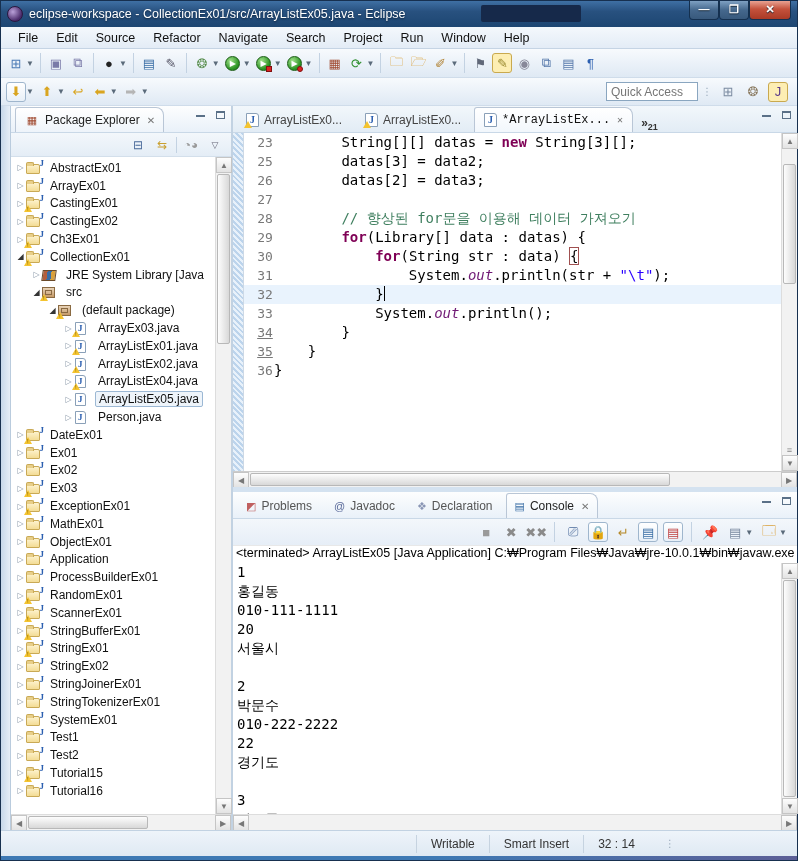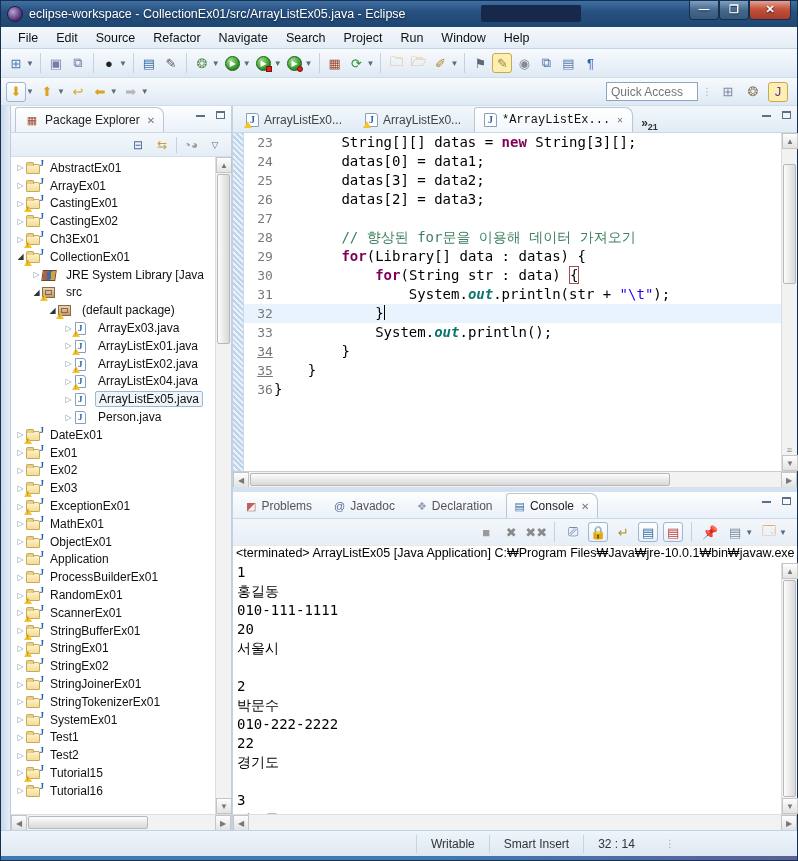--- a/index.html
+++ b/index.html
@@ -97,21 +97,21 @@
   .code-scroll { flex:1; min-width:0; position:relative; overflow:hidden; font-family:"DejaVu Sans Mono","Liberation Mono",monospace; font-size:14px; }
   .cline { display:flex; height:19px; line-height:19px; white-space:pre; }
   .cline.current { background:#e9f3fd; }
   .lnum { width:30px; flex:0 0 auto; text-align:center; padding-left:12px; color:#787878; font-size:13px; background:#fff; }
   .cline.current .lnum { background:#e9f3fd; }
   .lnum u { text-decoration:underline; }
   .ctext { flex:1; color:#000; }
   .tok-k { color:#7f0055; font-weight:bold; }
   .tok-c { color:#3f7f5f; }
   .tok-s { color:#2a00ff; }
-  .tok-f { color:#0f766e; font-weight:bold; font-style:italic; }
+  .tok-f { color:#701a75; font-weight:normal; font-style:italic; }
   .tok-b { border:1px solid #a05050; }
   .cursor { display:inline-block; width:1.5px; height:15px; background:#000; vertical-align:-2px; }
 
   
   .sash { height:5px; background:#d4e2f0; flex:0 0 auto; }
   .console { flex:0 0 auto; display:flex; flex-direction:column; background:#fff; }
   .con-tools { height:26px; background:linear-gradient(#f3f7fb,#e6eef7); display:flex; align-items:center; justify-content:flex-end; padding-right:8px; gap:3px; flex:0 0 auto; }
   .con-status { height:18px; font-size:12.5px; color:#000; padding-left:3px; white-space:nowrap; overflow:hidden; background:#fff; flex:0 0 auto; border-top:1px solid #e8e8e8; }
   .con-body { display:flex; min-height:0; flex:1; }
   .con-out { flex:1; font-family:"DejaVu Sans Mono","Liberation Mono",monospace; font-size:14px; line-height:19px; white-space:pre; padding-left:4px; overflow:hidden; color:#000; }
@@ -633,21 +633,20 @@
           <div class="minmax">
             <span class="mm"><span class="bar"></span></span>
             <span class="mm"><span class="box"></span></span>
           </div>
         </div>
 
       <div class="editor">
         <div class="gutter-hatch"></div>
         <div class="code-scroll" id="code">
             <div class="cline"><span class="lnum">23</span><span class="ctext"><span class="tok-d">        String[][] datas = </span><span class="tok-k">new</span><span class="tok-d"> String[3][];</span></span></div>
-            <div class="cline"><span class="lnum">24</span><span class="ctext"><span class="tok-d">        datas[0] = data1;</span></span></div>
             <div class="cline"><span class="lnum">25</span><span class="ctext"><span class="tok-d">        datas[3] = data2;</span></span></div>
             <div class="cline"><span class="lnum">26</span><span class="ctext"><span class="tok-d">        datas[2] = data3;</span></span></div>
             <div class="cline"><span class="lnum">27</span><span class="ctext"></span></div>
             <div class="cline"><span class="lnum">28</span><span class="ctext"><span class="tok-c">        // 향상된 for문을 이용해 데이터 가져오기</span></span></div>
             <div class="cline"><span class="lnum">29</span><span class="ctext"><span class="tok-d">        </span><span class="tok-k">for</span><span class="tok-d">(Library[] data : datas) {</span></span></div>
             <div class="cline"><span class="lnum">30</span><span class="ctext"><span class="tok-d">            </span><span class="tok-k">for</span><span class="tok-d">(String str : data) </span><span class="tok-b">{</span></span></div>
             <div class="cline"><span class="lnum">31</span><span class="ctext"><span class="tok-d">                System.</span><span class="tok-f">out</span><span class="tok-d">.println(str + </span><span class="tok-s">"\t"</span><span class="tok-d">);</span></span></div>
             <div class="cline current"><span class="lnum">32</span><span class="ctext"><span class="tok-d">            }</span><span class="cursor"></span></span></div>
             <div class="cline"><span class="lnum">33</span><span class="ctext"><span class="tok-d">            System.</span><span class="tok-f">out</span><span class="tok-d">.println();</span></span></div>
             <div class="cline"><span class="lnum"><u>34</u></span><span class="ctext"><span class="tok-d">        }</span></span></div>

